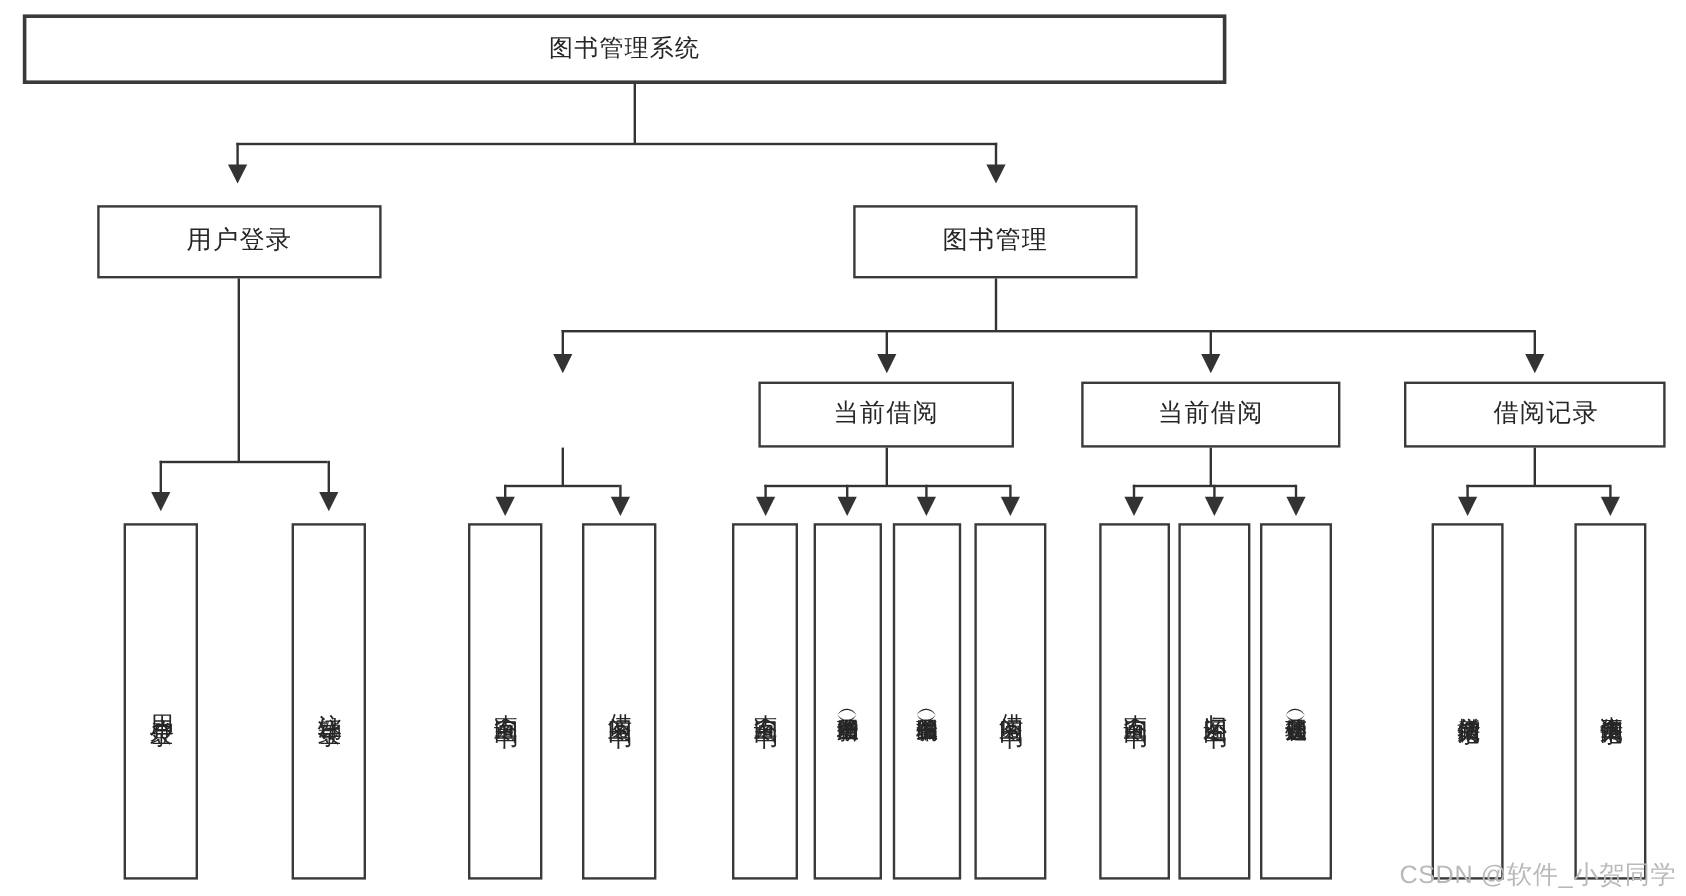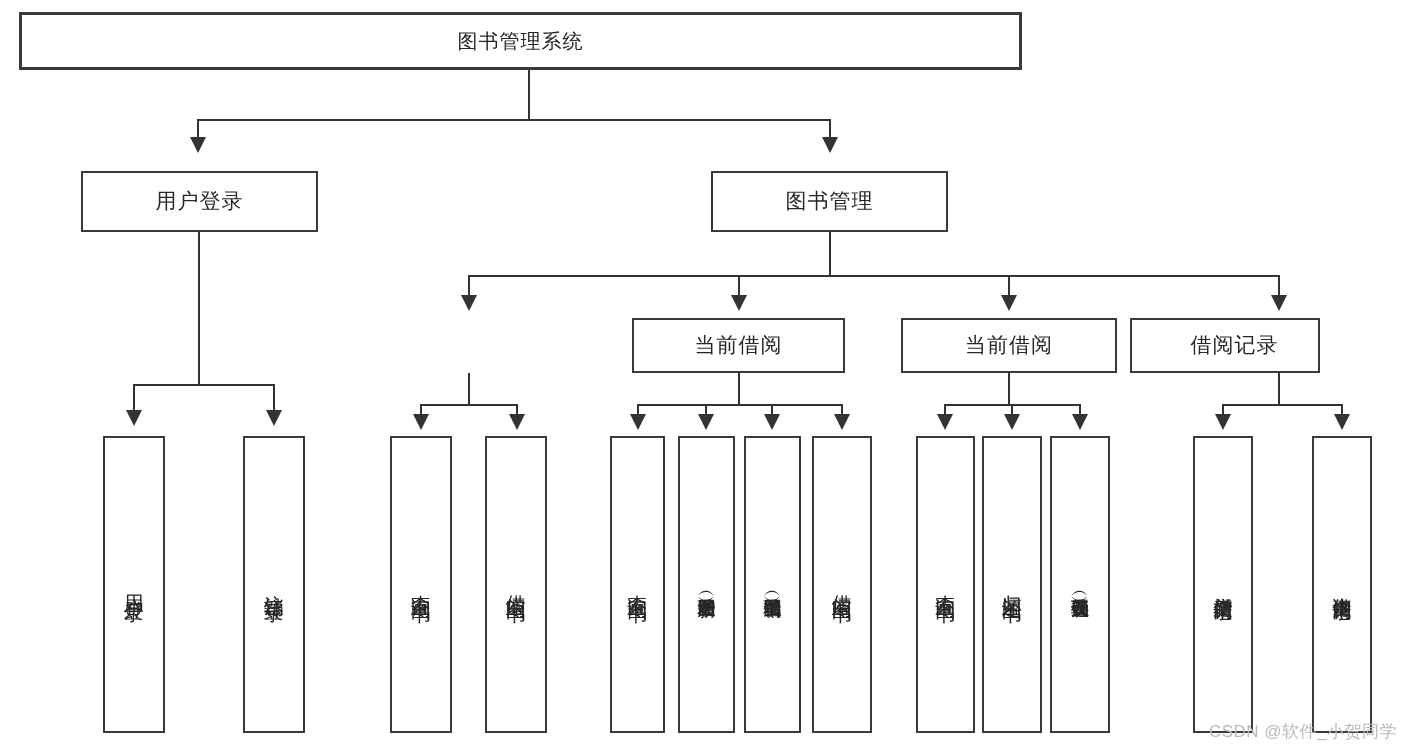--- a/index.html
+++ b/index.html
@@ -70,21 +70,21 @@
     border-left:8px solid transparent;
     border-right:8px solid transparent;
     border-top:16px solid #333333;
   }
 
   
   #watermark{
     position:absolute;
     right:8px;
     bottom:4px;
-    font-size:17px;
+    font-size:21px;
     color:#b9b9b9;
     letter-spacing:0.5px;
     white-space:nowrap;
     pointer-events:none;
   }
 </style>
 </head>
 <body>
 
 <div id="canvas">
@@ -131,21 +131,21 @@
 
   <div class="ln v" style="left:1278px;top:275px;height:22px;"></div>
   <div class="arrow" style="left:1271px;top:295px;"></div>
 
   <div class="node h-node" style="left:632px;top:318px;width:213px;height:55px;">
     <span class="lbl">当前借阅</span>
   </div>
   <div class="node h-node" style="left:901px;top:318px;width:216px;height:55px;">
     <span class="lbl">当前借阅</span>
   </div>
-  <div class="node h-node" style="left:1130px;top:318px;width:190px;height:55px;padding-left:19px;">
+  <div class="node h-node" style="left:1170px;top:318px;width:218px;height:55px;padding-left:19px;">
     <span class="lbl">借阅记录</span>
   </div>
 
   <div class="ln v" style="left:468px;top:373px;height:32px;"></div>
   <div class="ln h" style="left:420px;top:404px;width:96px;"></div>
   <div class="ln v" style="left:420px;top:404px;height:12px;"></div>
   <div class="arrow" style="left:413px;top:414px;"></div>
   <div class="ln v" style="left:516px;top:404px;height:12px;"></div>
   <div class="arrow" style="left:509px;top:414px;"></div>
 

